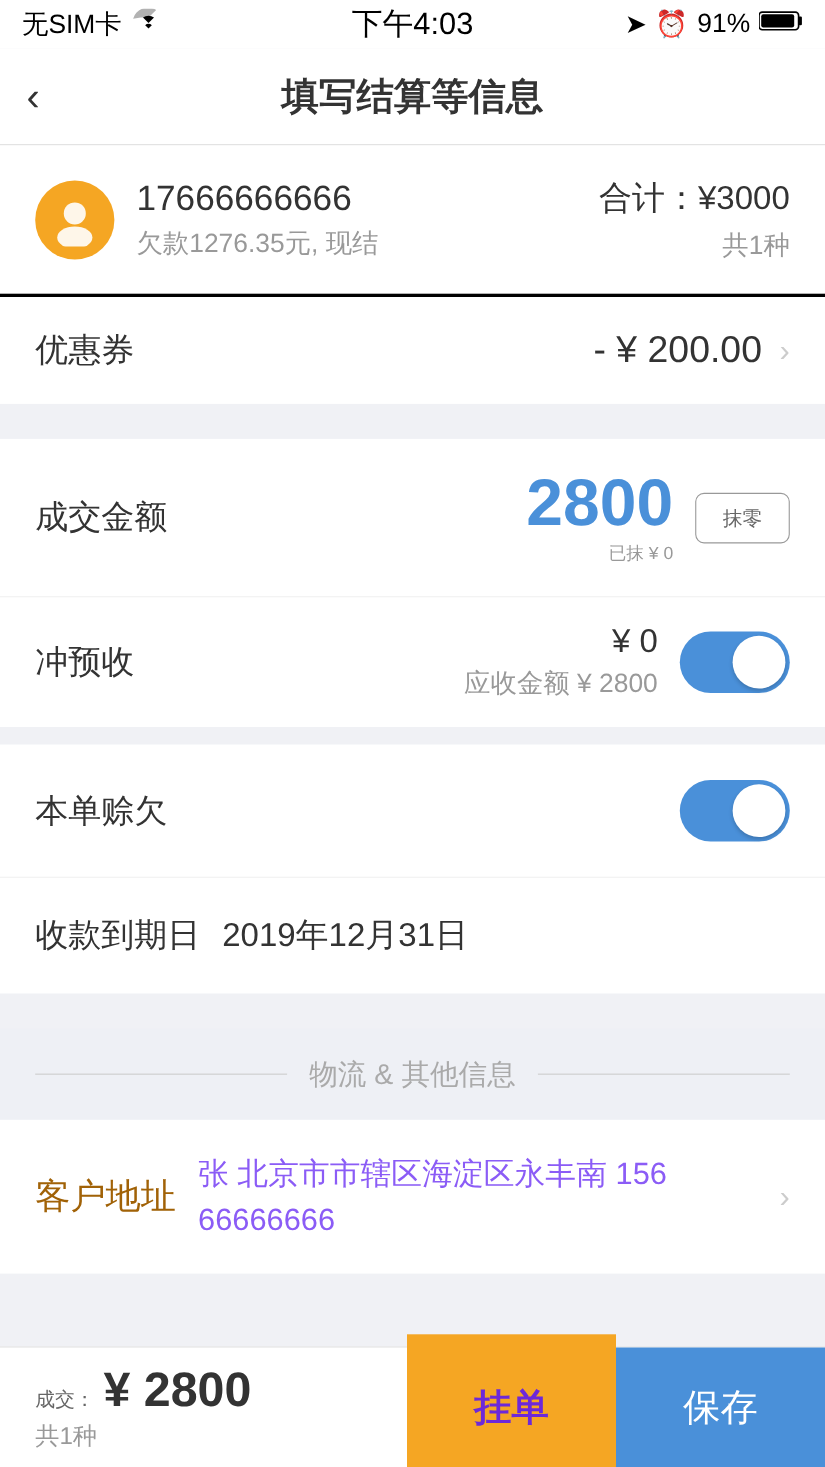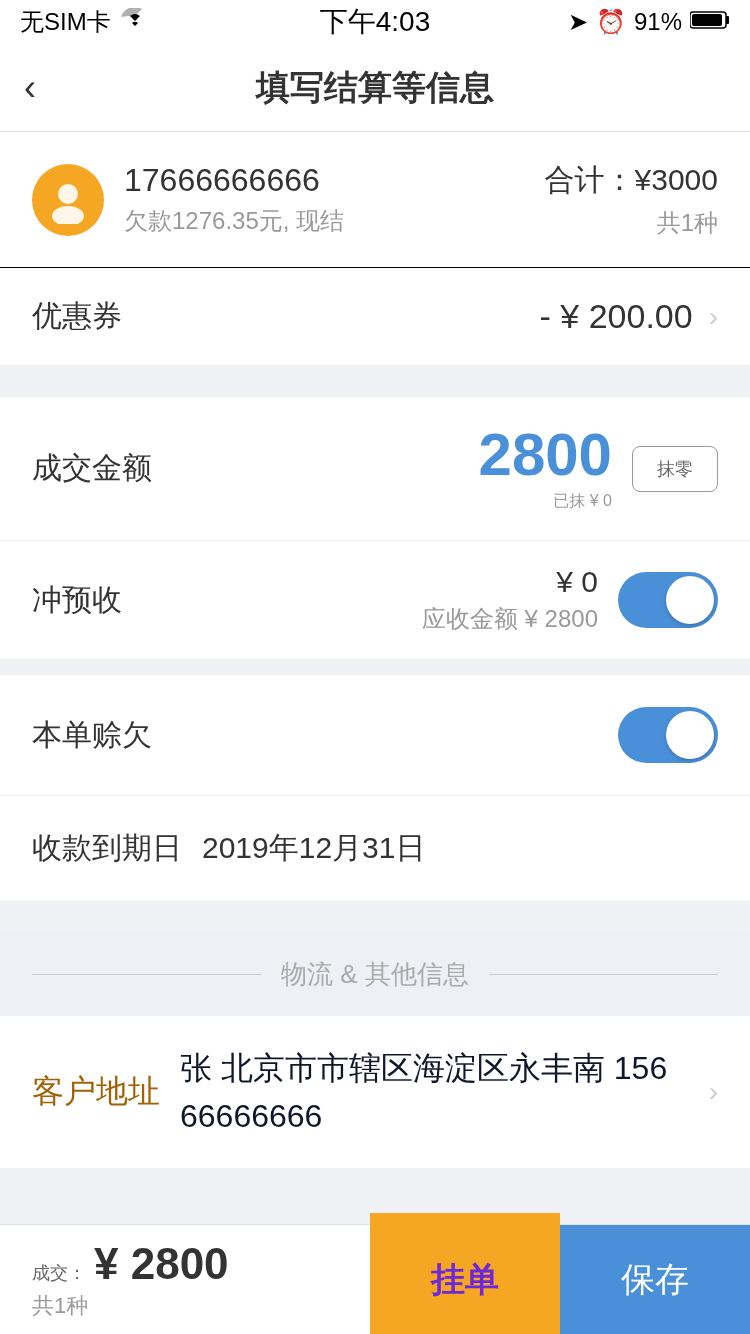--- a/index.html
+++ b/index.html
@@ -91,21 +91,21 @@
     .total-amount { font-size: 30px; color: #333; font-weight: 500; }
     .total-count { font-size: 24px; color: #999; margin-top: 6px; }
 
     
     .coupon-row {
       background: #fff;
       display: flex;
       align-items: center;
       justify-content: space-between;
       padding: 28px 32px;
-      border-top: 1px solid #000000;
+      border-top: 3px solid #000000;
     }
     .coupon-label { font-size: 30px; color: #333; }
     .coupon-right { display: flex; align-items: center; gap: 16px; }
     .coupon-discount { font-size: 34px; color: #333; font-weight: 500; }
     .coupon-desc { font-size: 22px; color: #999; margin-top: 4px; text-align: right; }
     .chevron-right { font-size: 28px; color: #ccc; }
 
     
     .section-separator { height: 16px; background: #f0f1f5; }
 
@@ -215,21 +215,21 @@
 
     
     .address-row {
       background: #fff;
       display: flex;
       align-items: center;
       padding: 28px 32px;
       justify-content: space-between;
     }
     .address-label { font-size: 32px; color: #a16207; flex-shrink: 0; margin-right: 20px; }
-    .address-value { font-size: 32px; color: #0f172a; flex: 1; line-height: 1.5; }
+    .address-value { font-size: 28px; color: #8b5cf6; flex: 1; line-height: 1.5; }
 
     
     .extra-space { height: 200px; background: #f0f1f5; }
 
     
     .bottom-bar {
       position: fixed;
       bottom: 0;
       left: 0;
       width: 750px;

